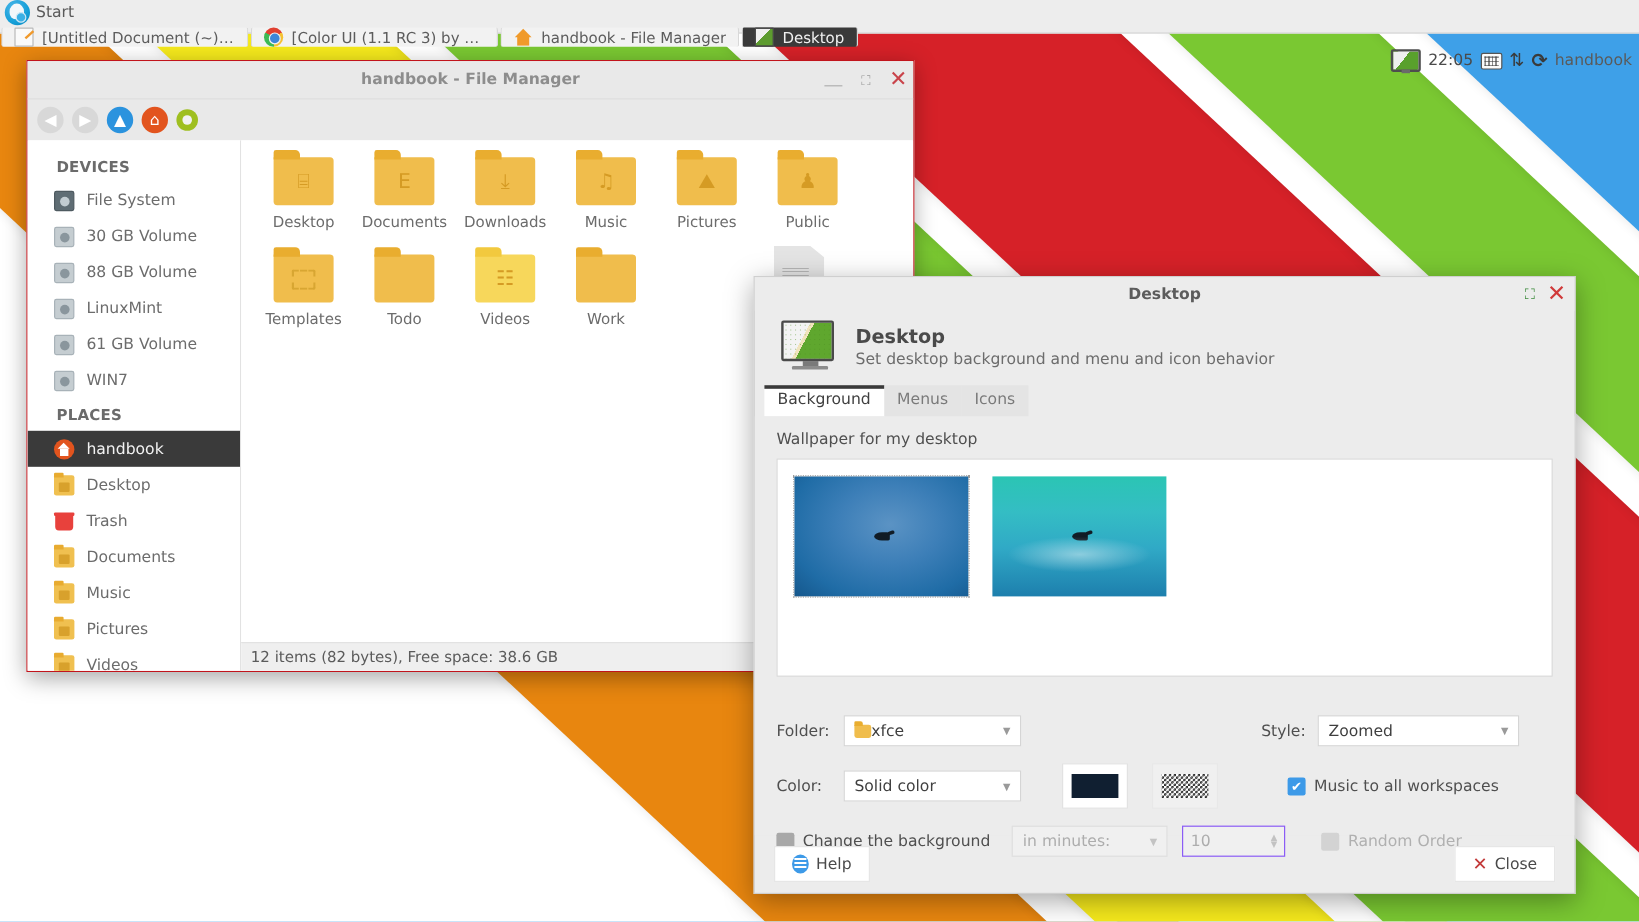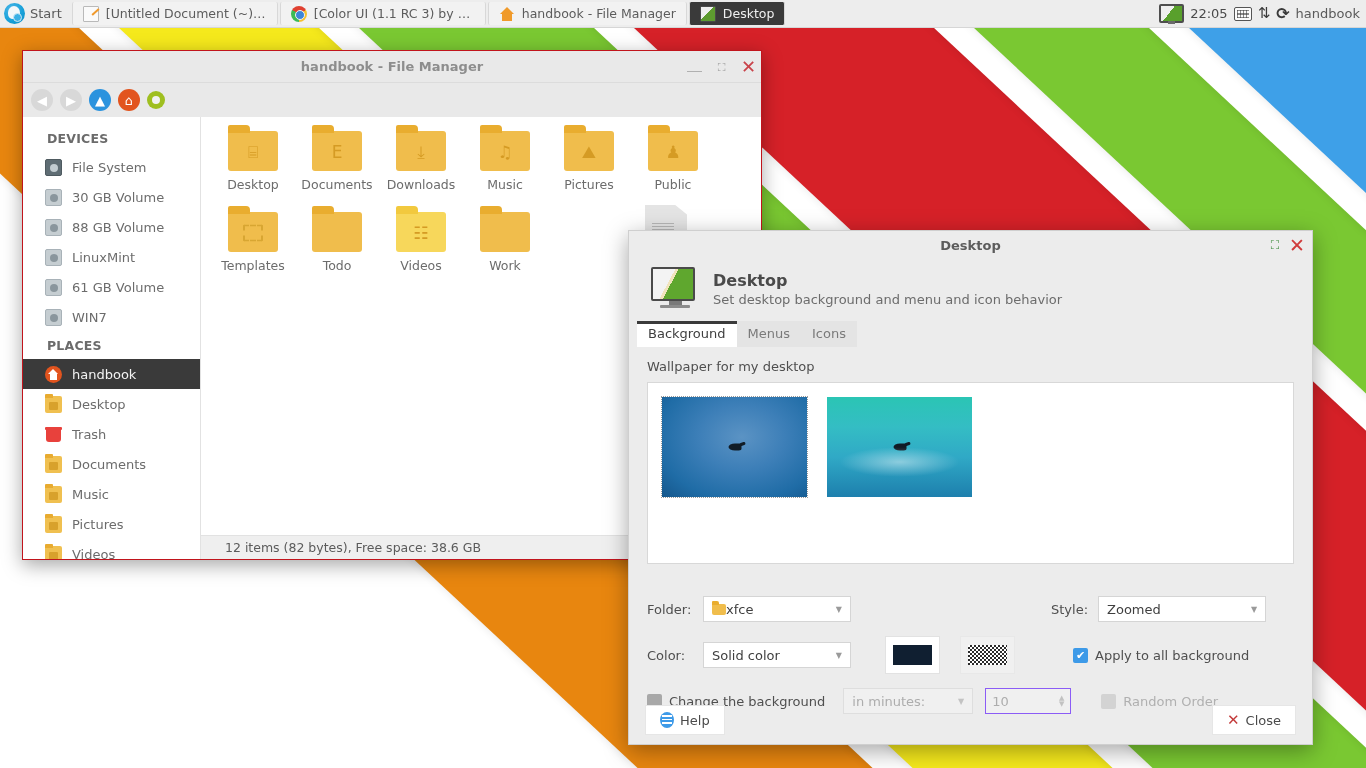--- a/index.html
+++ b/index.html
@@ -24,20 +24,21 @@
     box-shadow: 0 -6px 10px rgba(0,0,0,0.10);
   }
 
   
   #taskbar {
     position: absolute; left: 0; top: 0; width: 1366px; height: 28px;
     background: #ededed;
     display: flex; align-items: stretch;
     z-index: 500;
     border-bottom: 1px solid #d6d6d6;
+    flex-direction: column;
   }
   #start-btn {
     display: flex; align-items: center; gap: 5px;
     padding: 0 9px 0 4px;
     cursor: default;
   }
   #start-btn .lbl { font-size: 13px; color: #5a5a5a; }
   .start-orb {
     width: 21px; height: 21px; border-radius: 50%;
     background: radial-gradient(circle at 35% 30%, #4ab6e8, #159fd8 60%, #0d86bb);
@@ -283,21 +284,21 @@
     position: absolute; left: 50%; top: 52%; transform: translate(-50%,-50%);
     font-size: 17px; color: #d59b24; line-height: 1;
   }
   .bf-glyph.box {
     width: 20px; height: 17px; border: 2px dashed #d8a632; border-radius: 2px;
   }
   .file-label { font-size: 12.5px; color: #6c6c6c; text-align: center; }
 
   #fm-status {
     height: 24px; border-top: 1px solid #e2e2e2; background: #efefef;
-    display: flex; align-items: center; padding-left: 24px;
+    display: flex; align-items: center; padding-left: 8px;
     font-size: 12.5px; color: #5b5b5b; flex: none;
   }
   
   .ghost-file {
     position: absolute; left: 645px; top: 205px; width: 42px; height: 34px;
     background: #e4e4e4; z-index: 101;
     clip-path: polygon(0 0, 72% 0, 100% 28%, 100% 100%, 0 100%);
   }
   .ghost-file::after {
     content: ""; position: absolute; left: 7px; top: 18px; width: 22px; height: 7px;
@@ -728,21 +729,21 @@
           <span class="arrow">▼</span>
         </div>
         <div class="swatch-btn" style="margin-left:34px">
           <div class="swatch-solid"></div>
         </div>
         <div class="swatch-btn" style="margin-left:20px;background:#f0f0f0;border-color:#e8e8e8">
           <div class="swatch-alpha"></div>
         </div>
         <div style="display:flex;align-items:center;margin-left:58px">
           <span class="chk on">✔</span>
-          <span class="chk-lbl">Apply to all background</span>
+          <span class="chk-lbl">Music to all workspaces</span>
         </div>
       </div>
 
       <div class="frow">
         <div style="display:flex;align-items:center">
           <span class="chk off"></span>
           <span class="chk-lbl">Change the background</span>
         </div>
         <div class="combo disabled" style="width:130px;margin-left:18px">
           <span>in minutes:</span>

